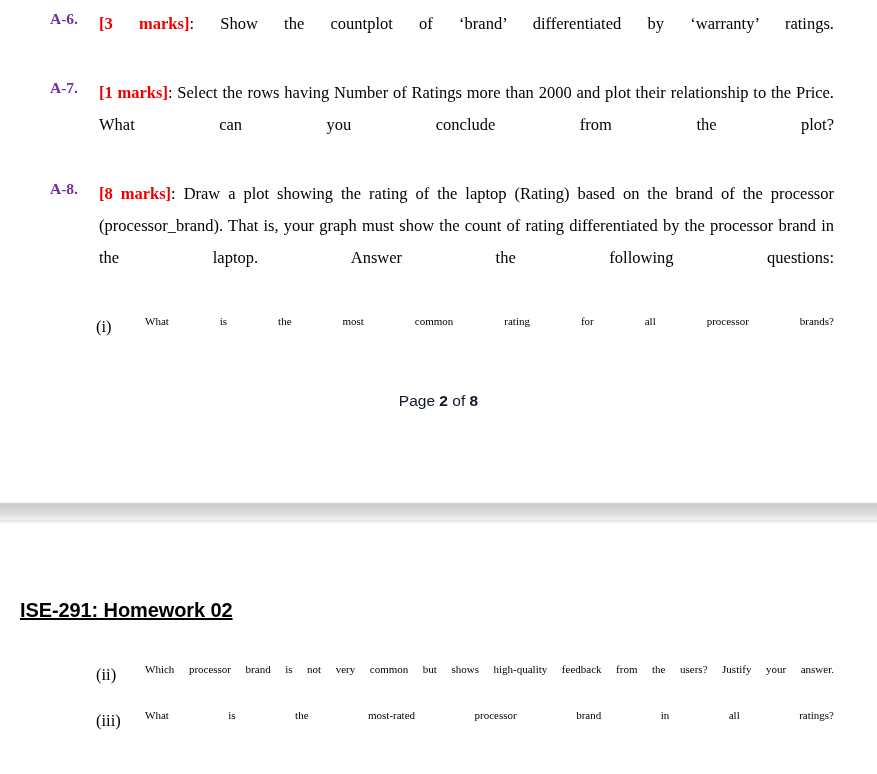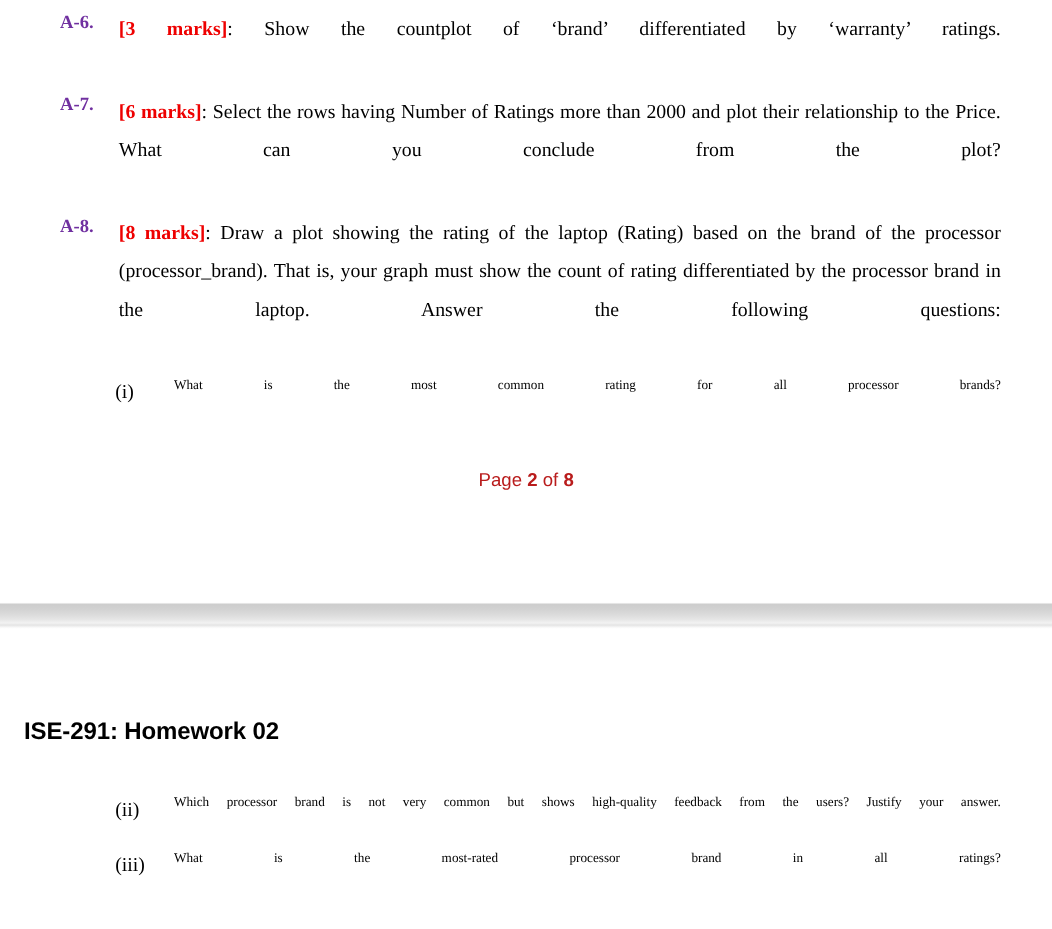--- a/index.html
+++ b/index.html
@@ -126,55 +126,56 @@
 
   
   .page-footer {
     position: absolute;
     left: 0;
     right: 0;
     top: 392px;
     text-align: center;
     font-family: "Liberation Sans", "DejaVu Sans", sans-serif;
     font-size: 15.5px;
-    color: #b91c1c;
+    color: #0f172a;
   }
 
   .page-footer b {
     font-weight: bold;
   }
 
   
   .doc-header {
     font-family: "Liberation Sans", "DejaVu Sans", sans-serif;
     font-weight: bold;
     font-size: 20px;
     color: #000000;
     padding-left: 20px;
     padding-top: 75px;
     letter-spacing: -0.1px;
+    text-decoration: underline;
   }
 
   .header-spacer {
     height: 37px;
   }
 </style>
 </head>
 <body>
 
 <div class="page" id="page-one">
 
   <div class="qrow">
     <span class="qlabel">A-6.</span>
     <div class="qbody"><span class="marks">[3 marks]</span><span>: Show the countplot of ‘brand’ differentiated by ‘warranty’ ratings.</span></div>
   </div>
 
   <div class="qrow">
     <span class="qlabel">A-7.</span>
-    <div class="qbody"><span class="marks">[6 marks]</span><span>: Select the rows having Number of Ratings more than 2000 and plot their relationship to the Price. What can you conclude from the plot?</span></div>
+    <div class="qbody"><span class="marks">[1 marks]</span><span>: Select the rows having Number of Ratings more than 2000 and plot their relationship to the Price. What can you conclude from the plot?</span></div>
   </div>
 
   <div class="qrow">
     <span class="qlabel">A-8.</span>
     <div class="qbody"><span class="marks">[8 marks]</span><span>: Draw a plot showing the rating of the laptop (Rating) based on the brand of the processor (processor_brand). That is, your graph must show the count of rating differentiated by the processor brand in the laptop. Answer the following questions:</span></div>
   </div>
 
   <div class="subrow">
     <span class="sublabel">(i)</span>
     <div class="subbody">What is the most common rating for all processor brands?</div>

